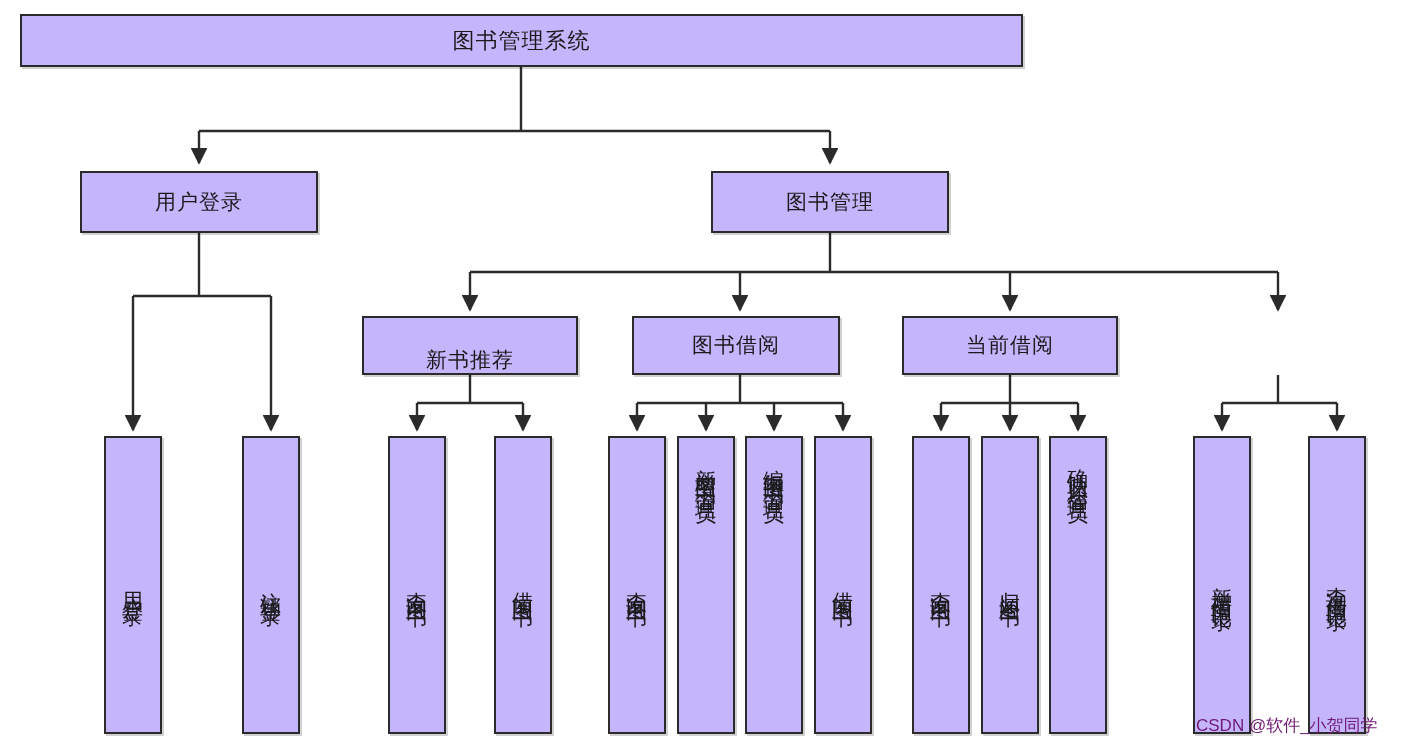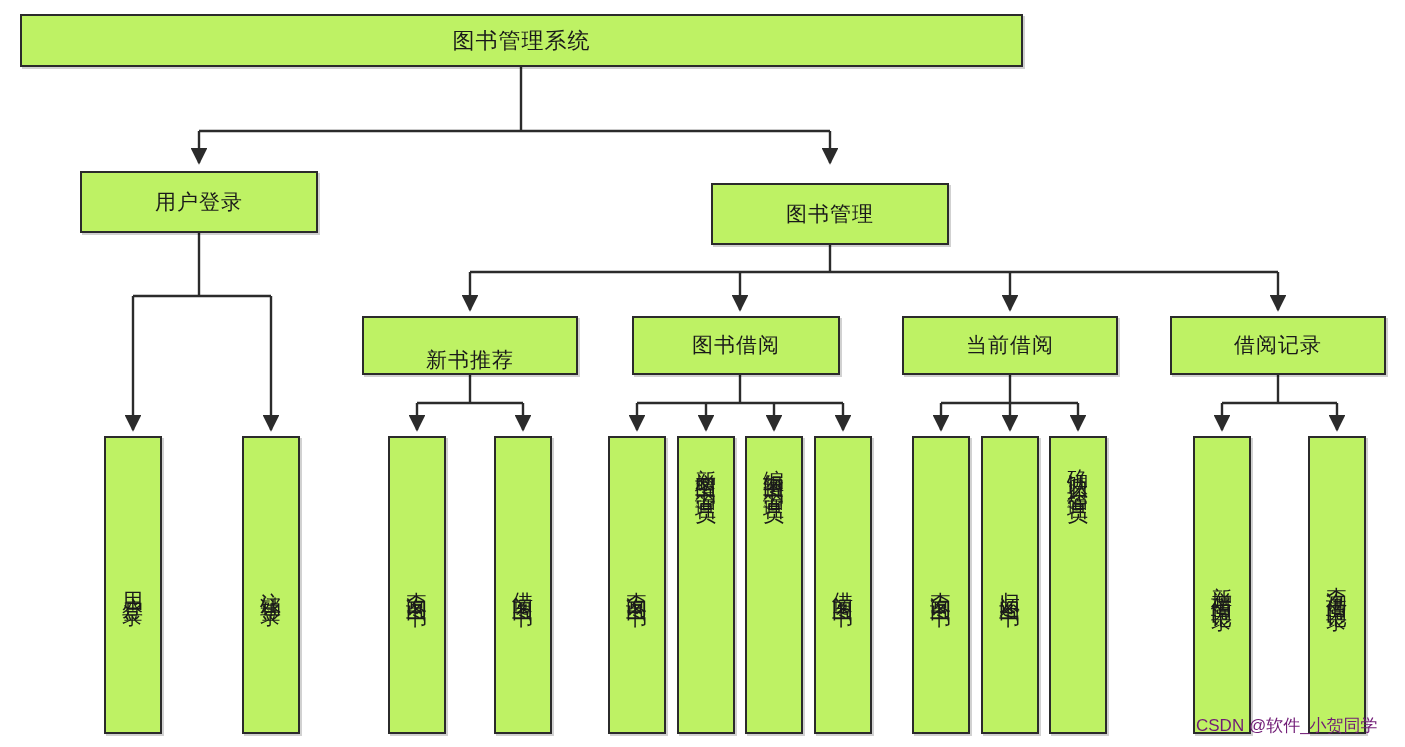--- a/index.html
+++ b/index.html
@@ -24,21 +24,21 @@
     left: 0;
     top: 0;
     width: 1405px;
     height: 747px;
     pointer-events: none;
   }
   .node {
     position: absolute;
     box-sizing: border-box;
     border: 2px solid #2b2b2b;
-    background: #bef264;
+    background: #c4b5fd;
     color: #1a1a1a;
     display: flex;
     align-items: center;
     justify-content: center;
     box-shadow: 2px 2px 0 rgba(0,0,0,0.18);
     z-index: 2;
   }
   .node-label {
     font-size: 21px;
     letter-spacing: 1px;
@@ -129,39 +129,36 @@
   </svg>
 
   <div class="node root" style="left:20px; top:14px; width:1003px; height:53px;">
     <span class="node-label">图书管理系统</span>
   </div>
 
   <div class="node" style="left:80px; top:171px; width:238px; height:62px;">
     <span class="node-label">用户登录</span>
   </div>
 
-  <div class="node" style="left:711px; top:183px; width:238px; height:62px;">
+  <div class="node" style="left:711px; top:171px; width:238px; height:62px;">
     <span class="node-label">图书管理</span>
   </div>
 
   <div class="node" style="left:362px; top:316px; width:216px; height:59px;align-items:flex-end;">
     <span class="node-label">新书推荐</span>
   </div>
 
   <div class="node" style="left:632px; top:316px; width:208px; height:59px;">
     <span class="node-label">图书借阅</span>
   </div>
 
   <div class="node" style="left:902px; top:316px; width:216px; height:59px;">
     <span class="node-label">当前借阅</span>
   </div>
 
-  <div class="node" style="left:1170px; top:316px; width:216px; height:59px;">
-    <span class="node-label">借阅记录</span>
-  </div>
 
   <div class="node vertical center-text" style="left:104px; top:436px; width:58px; height:298px;">
     <span class="node-label">用户登录</span>
   </div>
 
   <div class="node vertical center-text" style="left:242px; top:436px; width:58px; height:298px;">
     <span class="node-label">注销登录</span>
   </div>
 
   <div class="node vertical center-text" style="left:388px; top:436px; width:58px; height:298px;">

